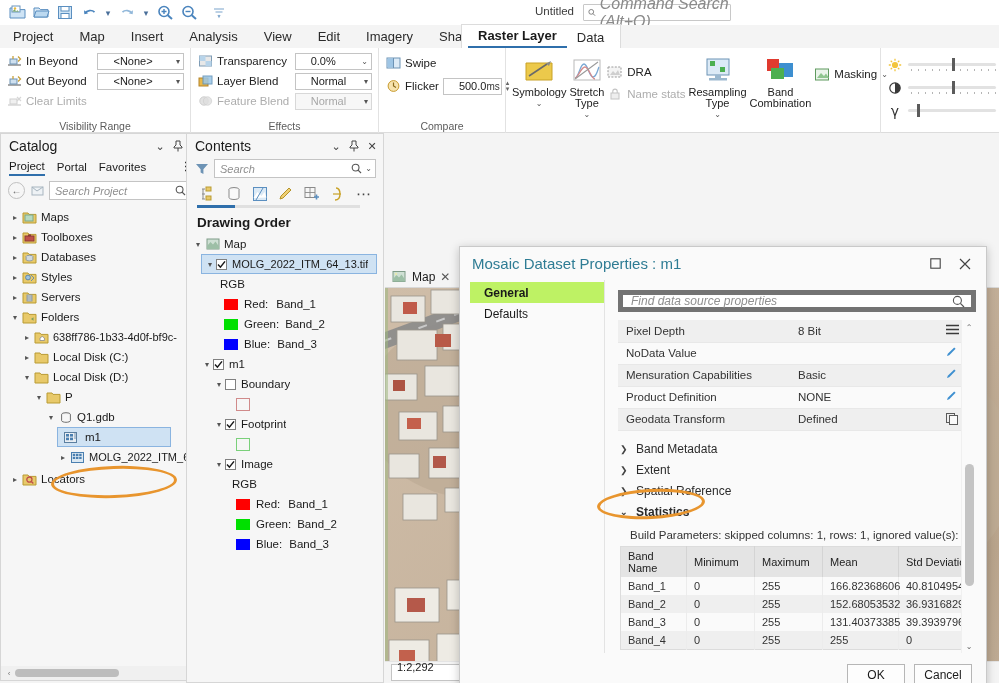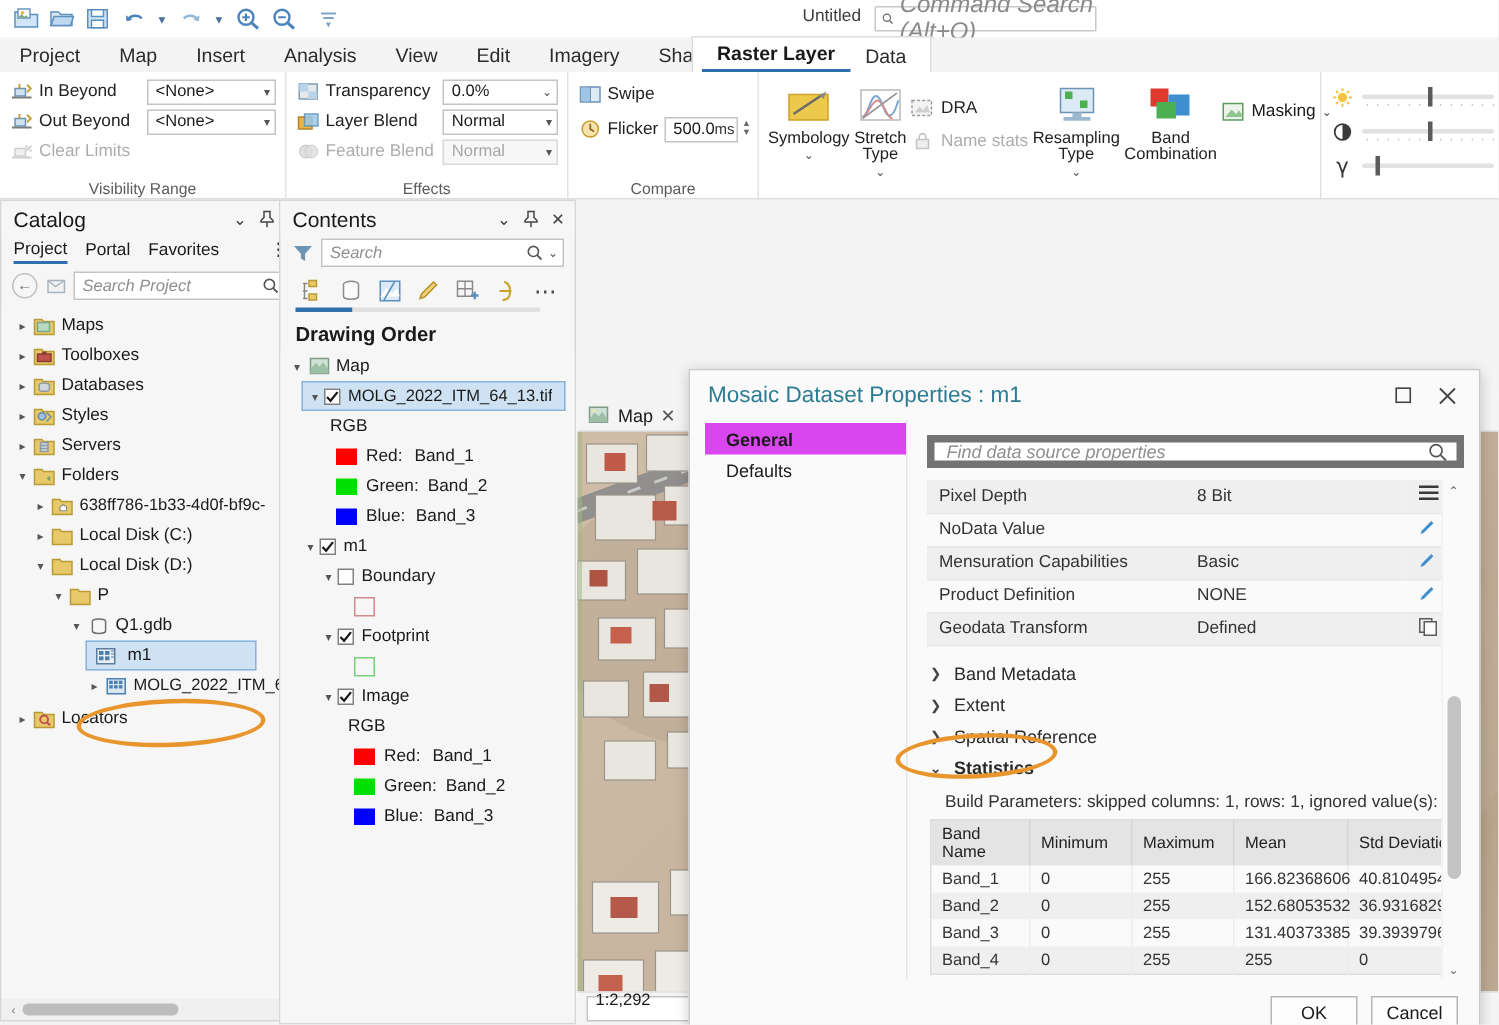--- a/index.html
+++ b/index.html
@@ -53,21 +53,21 @@
     display:flex; position:relative;
   }
   .rgroup { position:relative; height:85px; padding:3px 6px 0 6px; display:flex; flex-direction:column; }
   .rgroup + .rgroup { border-left:1px solid #e2e2e2; }
   .rglabel { position:absolute; bottom:1px; left:0; right:0; text-align:center; font-size:10.5px; color:#5c5c5c; }
   .rrow { display:flex; align-items:center; height:20px; gap:4px; }
   .ritem { display:flex; align-items:center; gap:4px; font-size:11.5px; color:#222; cursor:pointer; white-space:nowrap; }
   .ritem.disabled { color:#adadad; cursor:default; }
   .combo {
     border:1px solid #c4c4c4; background:#fff; height:17px; display:flex;
-    align-items:center; justify-content:space-between; padding:0 3px 0 5px; font-size:11px;
+    align-items:center; justify-content:space-between; padding:0 3px 0 15px; font-size:11px;
     cursor:pointer;
   }
   .combo.dis { background:#f7f7f7; color:#a7a7a7; border-color:#d8d8d8; }
   .combo .cv { overflow:hidden; white-space:nowrap; }
   .combo .ar { font-size:8px; color:#555; margin-left:4px; }
   .ico16 { width:16px; height:16px; flex:0 0 16px; display:flex; align-items:center; justify-content:center; }
 
   
   .bigbtn {
     width:56px; display:flex; flex-direction:column; align-items:center; gap:1px;
@@ -151,21 +151,21 @@
     position:absolute; left:459px; top:113px; width:528px; height:452px;
     background:#fafafa; border:1px solid #c9c9c9; box-shadow:0 2px 9px rgba(0,0,0,0.22);
     display:flex; flex-direction:column;
   }
   .dlghead { height:33px; display:flex; align-items:center; padding:0 6px 0 12px; background:#fafafa; }
   .dlgtitle { flex:1; font-size:15px; color:#2e7c94; }
   .dlgbtn { width:30px; height:26px; display:flex; align-items:center; justify-content:center; cursor:pointer; color:#444; }
   .dlgbody { flex:1; display:flex; padding:0 10px 0 10px; gap:8px; overflow:hidden; }
   .dlgnav { width:135px; background:#fafafa; border-right:1px solid #e3e3e3; padding-top:2px; }
   .navitem { height:21px; display:flex; align-items:center; padding-left:14px; font-size:12px; cursor:pointer; }
-  .navitem.active { background:#d946ef; font-weight:bold; }
+  .navitem.active { background:#bef264; font-weight:bold; }
   .dlgmain { flex:1; display:flex; flex-direction:column; padding:10px 0 0 5px; overflow:hidden; position:relative; }
   .findbox { height:22px; border:5px solid #737373; background:#fff; display:flex; align-items:center; padding:0 6px 0 8px; margin-bottom:8px; }
   .findbox .ph { flex:1; font-size:12px; color:#8f8f8f; font-style:italic; }
   .propscroll { flex:1; display:flex; overflow:hidden; }
   .propinner { flex:1; overflow:hidden; }
 
   table.proptbl { width:100%; border-collapse:collapse; table-layout:fixed; }
   table.proptbl td { height:22px; font-size:11.5px; padding:0 0 0 8px; border-bottom:1px solid #e8e8e8; color:#333; }
   table.proptbl tr:nth-child(odd) { background:#efefef; }
   table.proptbl tr:nth-child(even) { background:#fafafa; }

